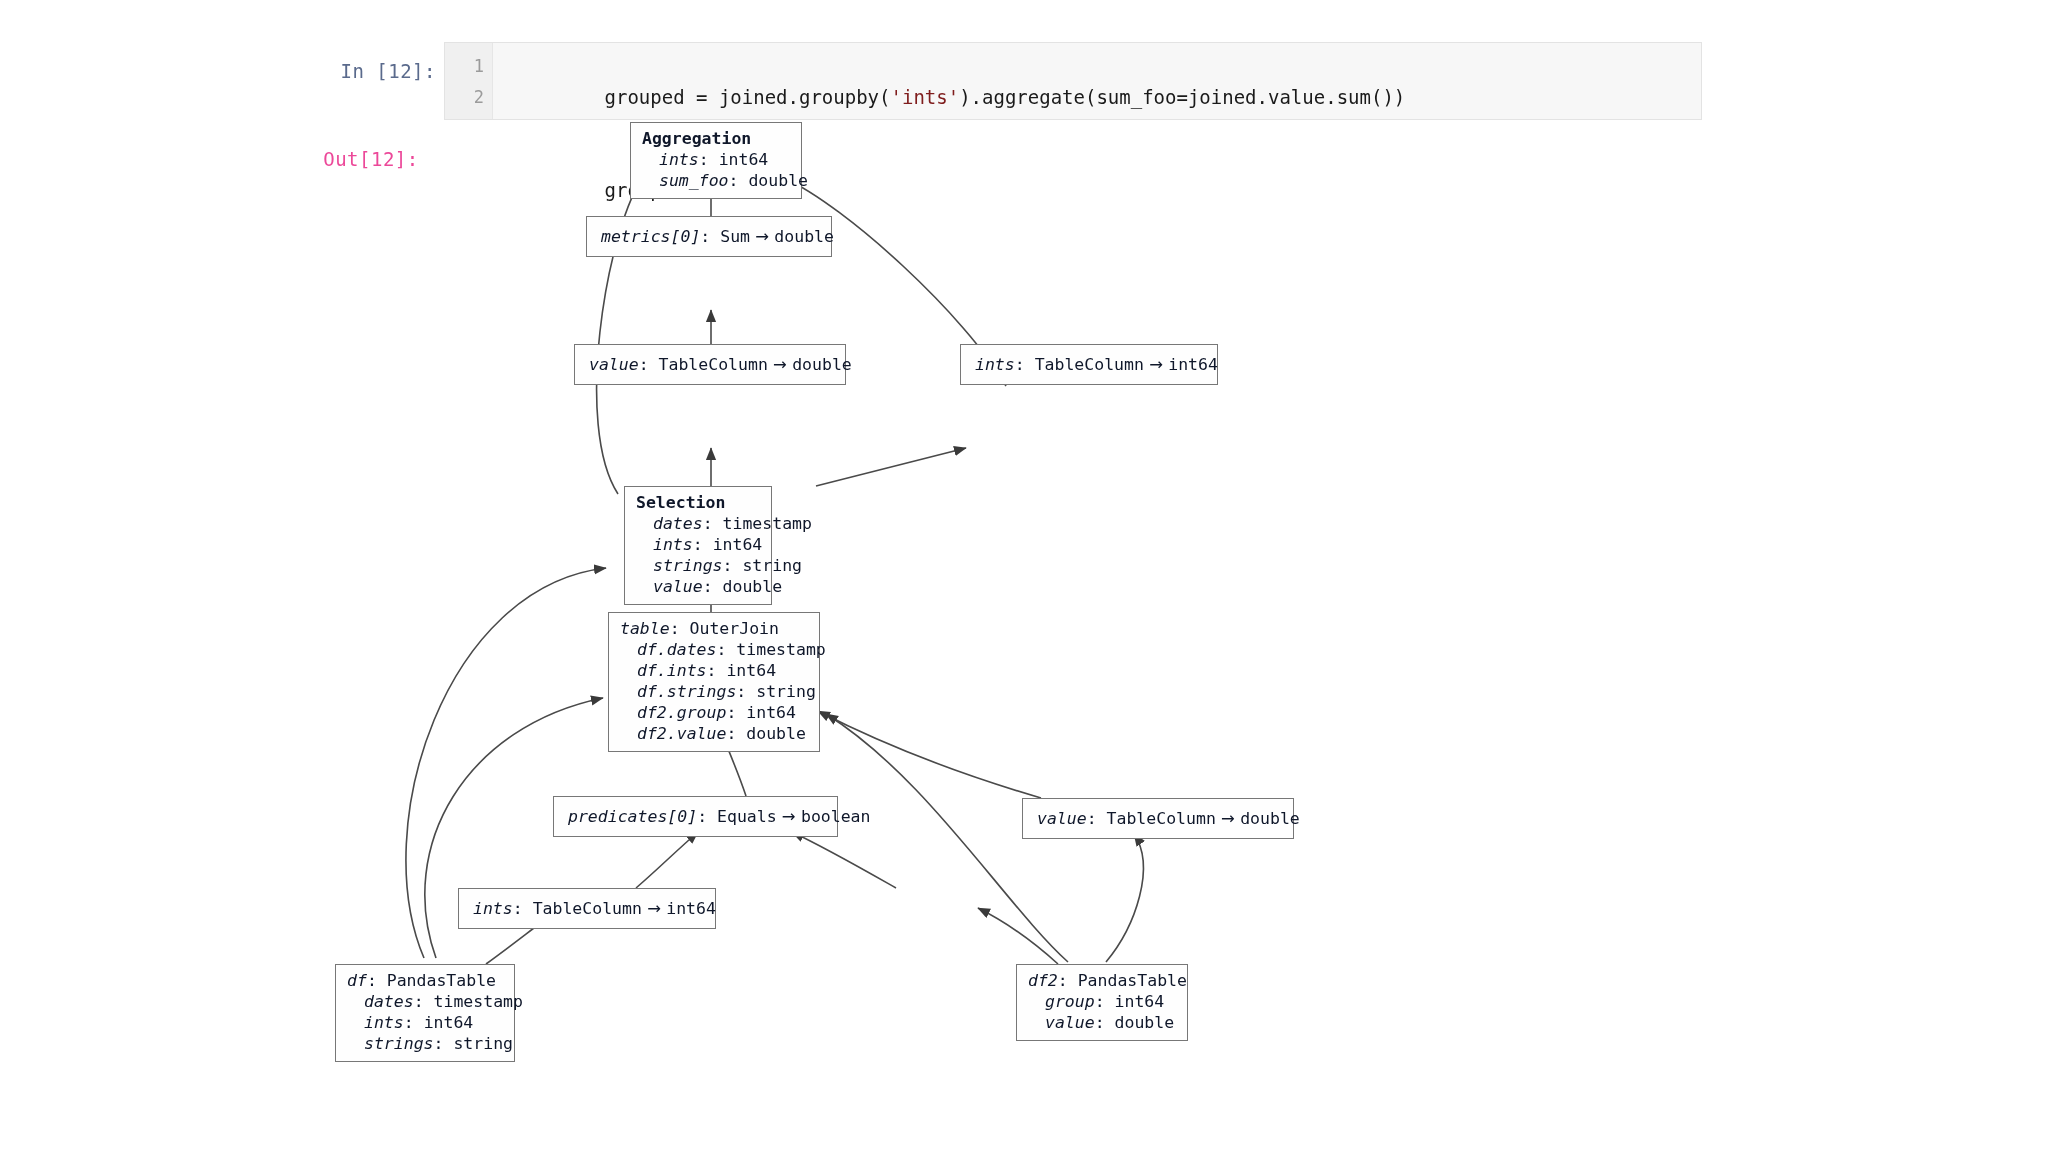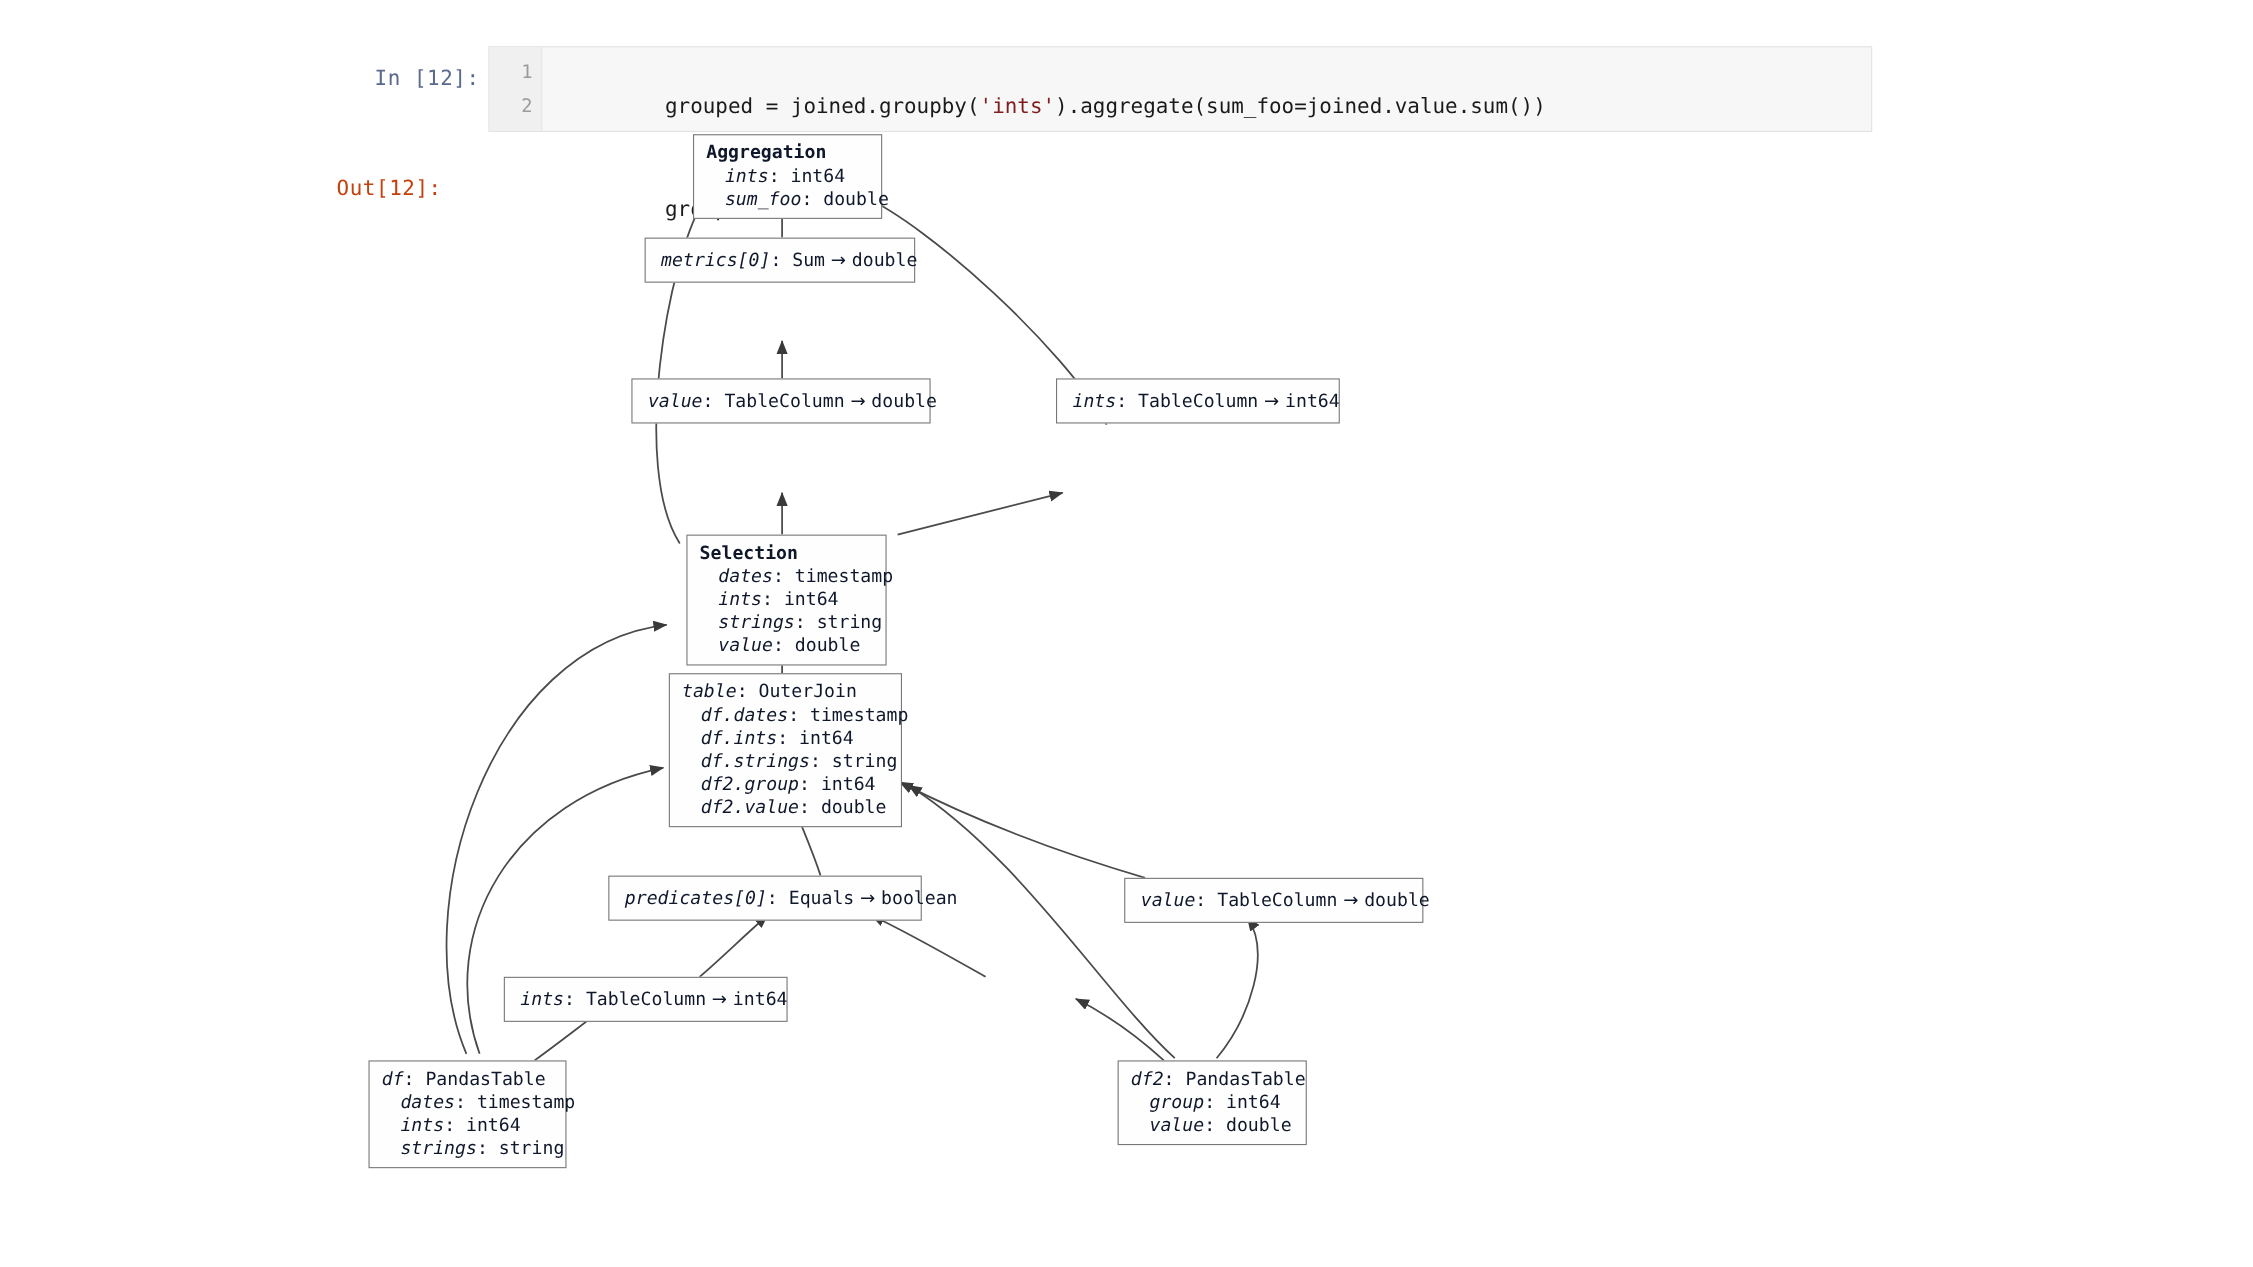--- a/index.html
+++ b/index.html
@@ -38,24 +38,24 @@
   }
   #in-prompt {
     left: 306px;
     top: 60px;
     width: 130px;
     text-align: right;
     color: #5a6a8c;
   }
   #out-prompt {
     left: 306px;
-    top: 160px;
+    top: 148px;
     width: 130px;
-    text-align: left;
-    color: #c2410c;
+    text-align: center;
+    color: #ec4899;
   }
 
   
   #code-cell {
     position: absolute;
     left: 444px;
     top: 42px;
     width: 1258px;
     height: 78px;
     background: #f7f7f7;
@@ -214,21 +214,21 @@
     </div>
 
     <div class="node single" style="left:268px; top:218px; width:272px;">
       <span class="it">value</span><span>: </span><span class="bd">TableColumn</span><span class="arrowsym"> → </span><span>double</span>
     </div>
 
     <div class="node single" style="left:654px; top:218px; width:258px;">
       <span class="it">ints</span><span>: </span><span class="bd">TableColumn</span><span class="arrowsym"> → </span><span>int64</span>
     </div>
 
-    <div class="node" style="left:318px; top:242px; width:182px; margin-top:118px;">
+    <div class="node" style="left:318px; top:242px; width:148px; margin-top:118px;">
       <div class="hdr">Selection</div>
       <div class="field">
         <span class="it">dates</span><span>: </span><span>timestamp</span>
       </div>
       <div class="field">
         <span class="it">ints</span><span>: </span><span>int64</span>
       </div>
       <div class="field">
         <span class="it">strings</span><span>: </span><span>string</span>
       </div>

